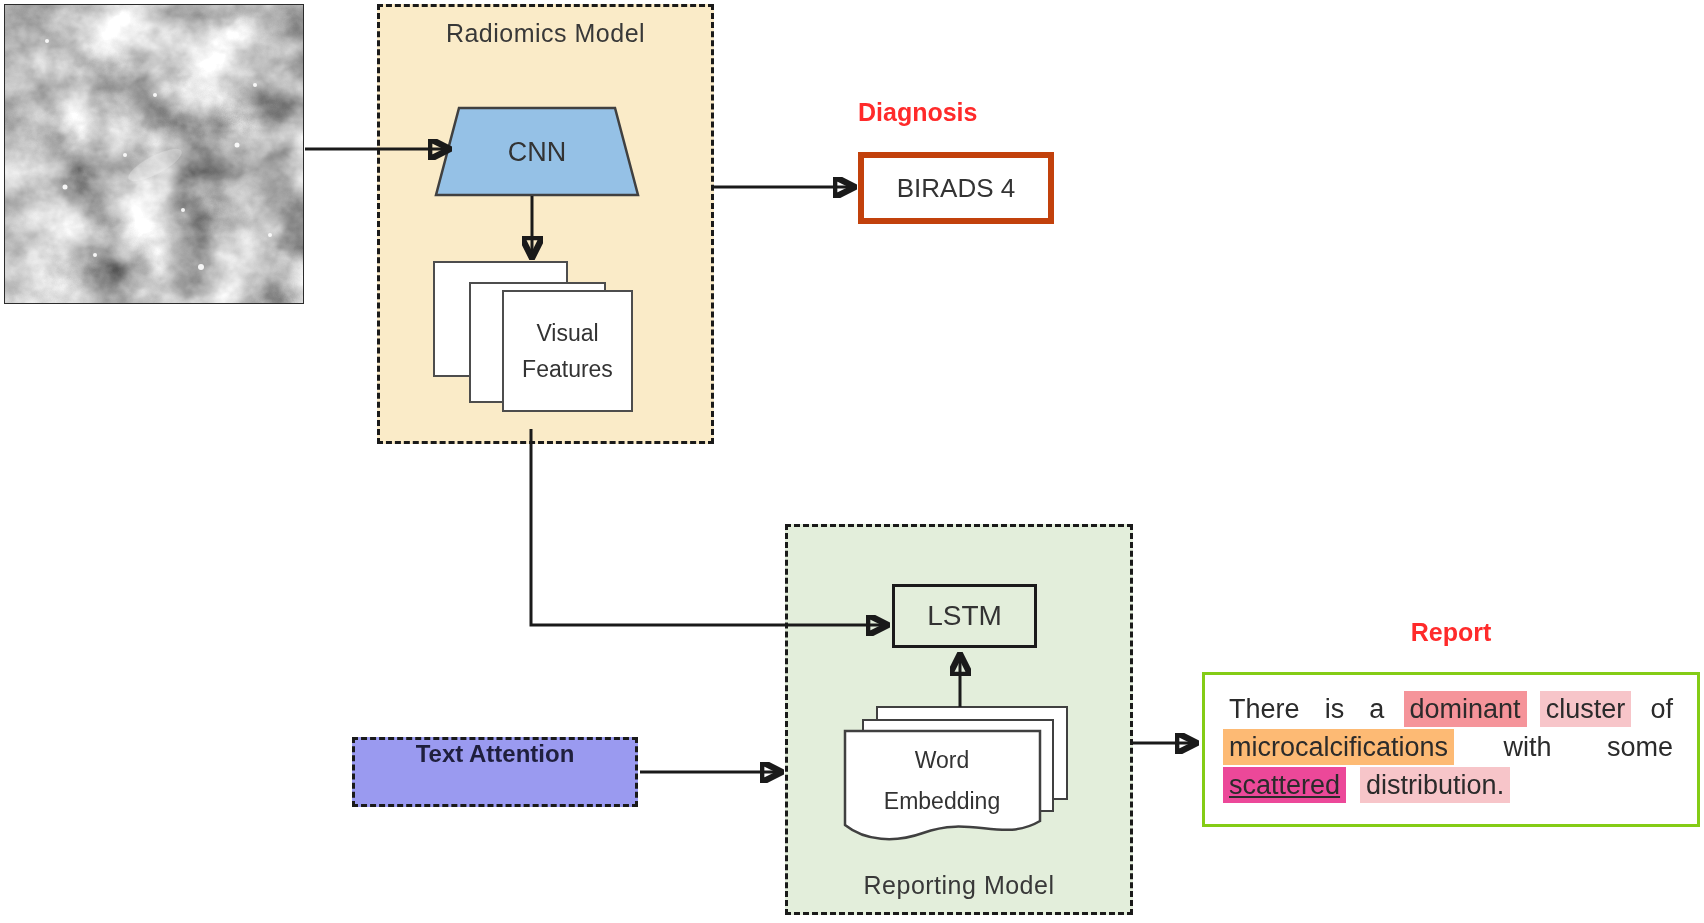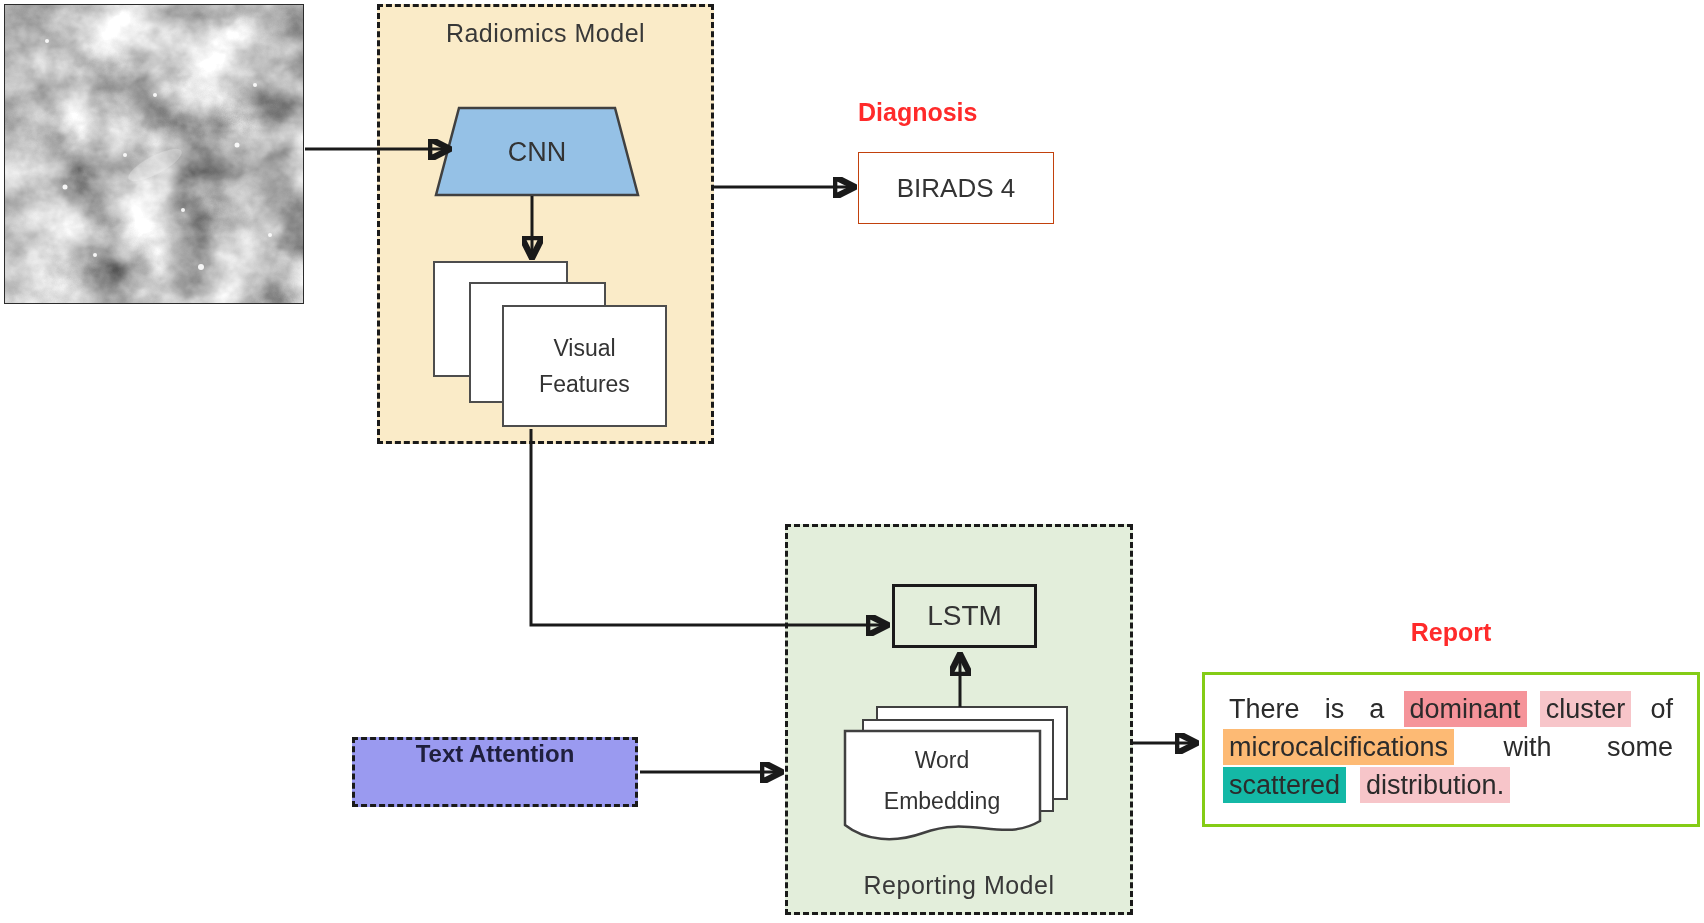--- a/index.html
+++ b/index.html
@@ -22,26 +22,26 @@
   .group-label.bottom{bottom:12px;}
 
   
   .cnn-svg{position:absolute;left:430px;top:105px;width:214px;height:95px;z-index:2;}
   .cnn-svg text{font-family:"Liberation Sans","DejaVu Sans",sans-serif;font-size:27px;fill:#333333;}
 
   
   .sq{position:absolute;background:#ffffff;border:2px solid #4d4d4d;box-sizing:border-box;z-index:2;}
   .sq1{left:433px;top:261px;width:135px;height:116px;}
   .sq2{left:469px;top:282px;width:137px;height:121px;z-index:3;}
-  .sq3{left:502px;top:305px;width:165px;height:122px;z-index:4;display:flex;flex-direction:column;justify-content:center;align-items:center;}
+  .sq3{left:502px;top:290px;width:131px;height:122px;z-index:4;display:flex;flex-direction:column;justify-content:center;align-items:center;}
   .sq3 .ln{font-size:23px;color:#333333;line-height:36px;text-align:center;}
 
   
   .diagnosis-label{position:absolute;left:858px;top:98px;width:196px;font-size:25px;font-weight:600;}
-  .birads-box{position:absolute;left:858px;top:152px;width:196px;height:72px;background:#ffffff;border:1px solid #c2410c;box-sizing:border-box;display:flex;align-items:center;justify-content:center;font-size:26px;color:#333333;z-index:2;}
+  .birads-box{position:absolute;left:858px;top:152px;width:196px;height:72px;background:#ffffff;border:6px solid #c2410c;box-sizing:border-box;display:flex;align-items:center;justify-content:center;font-size:26px;color:#333333;z-index:2;}
 
   
   .lstm-box{position:absolute;left:892px;top:584px;width:145px;height:64px;border:3px solid #1a1a1a;box-sizing:border-box;display:flex;align-items:center;justify-content:center;font-size:28px;color:#333333;z-index:3;}
 
   
   .wp{position:absolute;background:#ffffff;border:2px solid #404040;box-sizing:border-box;}
   .wp-back{left:876px;top:706px;width:192px;height:94px;z-index:2;}
   .wp-mid{left:862px;top:719px;width:192px;height:93px;z-index:3;}
   .wp-front{position:absolute;left:843px;top:729px;width:200px;height:124px;z-index:4;}
   .wp-front text{font-family:"Liberation Sans","DejaVu Sans",sans-serif;font-size:23px;fill:#333333;}
@@ -144,21 +144,21 @@
           <span class="rep-word" style="background-color: rgb(245, 148, 154);">dominant</span>
           <span class="rep-word" style="background-color: rgb(247, 197, 201);">cluster</span>
           <span class="rep-word">of</span>
         </div>
         <div class="rep-line just">
           <span class="rep-word" style="background-color: #fdba74;">microcalcifications</span>
           <span class="rep-word">with</span>
           <span class="rep-word">some</span>
         </div>
         <div class="rep-line start">
-          <span class="rep-word" style="background-color: #14b8a6;">scattered</span>
+          <span class="rep-word" style="background-color: #ec4899; text-decoration: underline;">scattered</span>
           <span class="rep-word" style="background-color: rgb(247, 197, 201);">distribution.</span>
         </div>
       </div>
   </div>
 
   <svg class="connectors">
     <defs>
       <marker id="arr" viewBox="0 0 10 10" refX="8" refY="5" markerWidth="8" markerHeight="7" orient="auto-start-reverse">
         <path d="M0,0 L10,5 L0,10 z" fill="#1a1a1a"></path>
       </marker>

